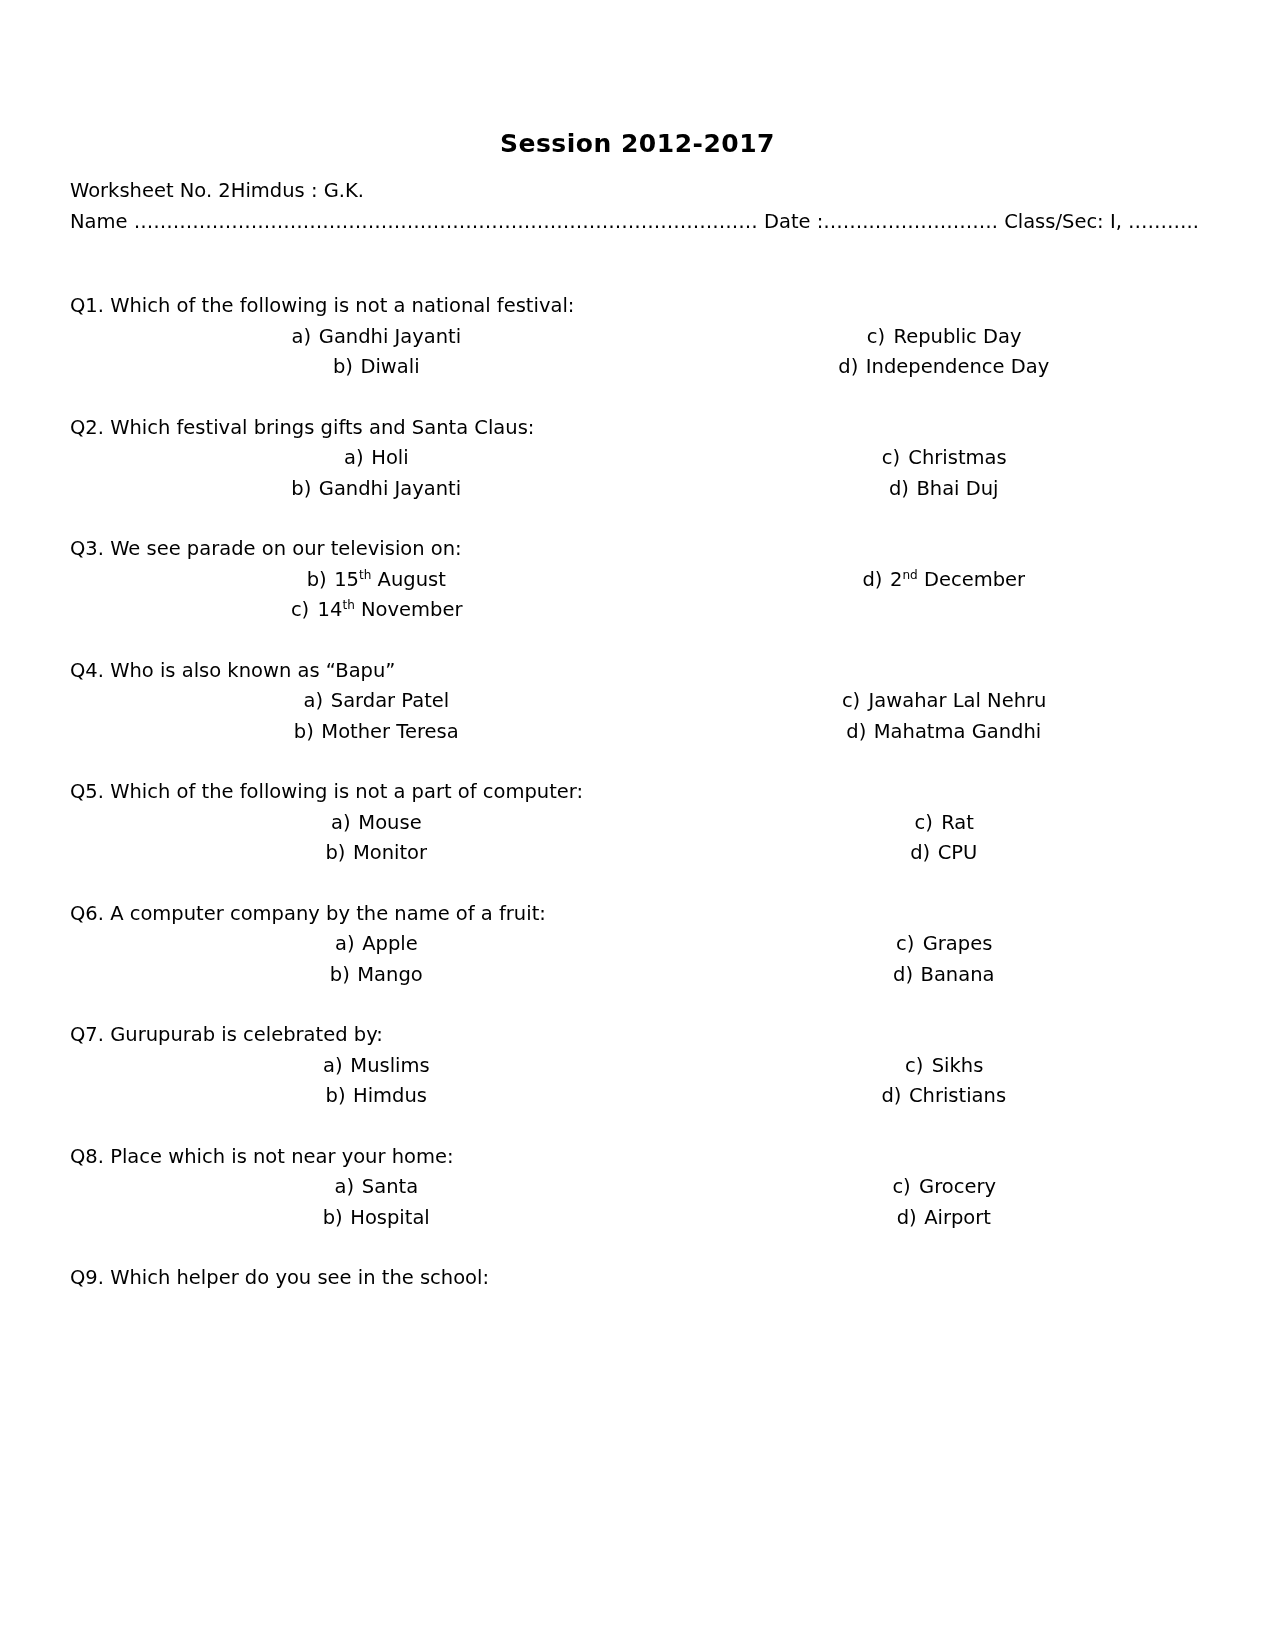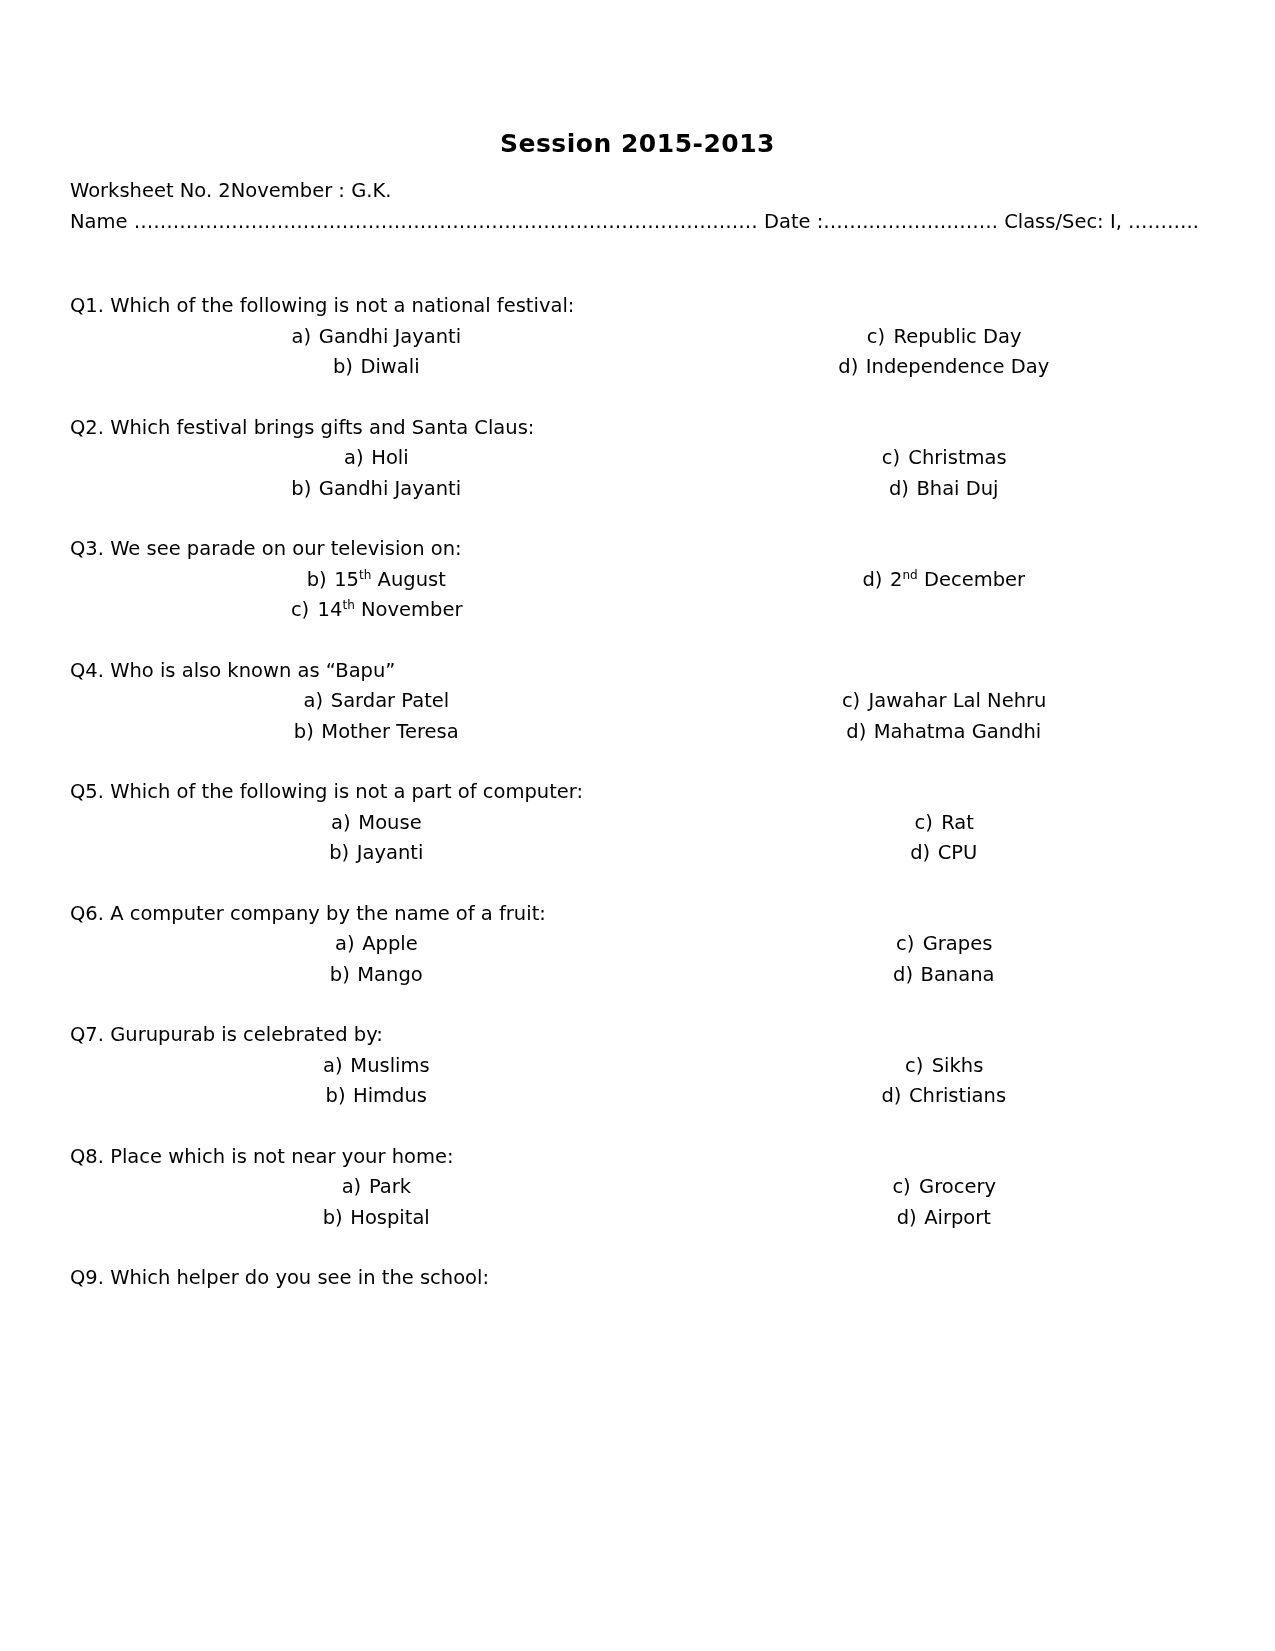--- a/index.html
+++ b/index.html
@@ -65,25 +65,25 @@
   sup {
     font-size: 62%;
     line-height: 0;
     vertical-align: super;
   }
 </style>
 </head>
 <body>
 
 <div class="page">
-  <div class="title">Session 2015-2013</div>
+  <div class="title">Session 2012-2017</div>
 
   <div class="meta-row">
     <span>Worksheet No. 2</span>
-    <span class="subject">November : G.K.</span>
+    <span class="subject">Himdus : G.K.</span>
   </div>
 
   <div class="name-row"><span>Name</span> <span>……………………………………………………………………………………</span> <span>Date :</span><span>……..……………….</span> <span>Class/Sec: I,</span> <span>………..</span></div>
 
   <div class="questions">
   <div class="question">
     <div class="q-line"><span class="q-num">Q1.</span> <span class="q-text">Which of the following is not a national festival:</span></div>
     <div class="opts">
           <div class="opt"><span class="opt-letter">a)</span><span>Gandhi Jayanti</span></div>
           <div class="opt"><span class="opt-letter">b)</span><span>Diwali</span></div>
@@ -118,21 +118,21 @@
           <div class="opt"><span class="opt-letter">b)</span><span>Mother Teresa</span></div>
           <div class="opt"><span class="opt-letter">c)</span><span>Jawahar Lal Nehru</span></div>
           <div class="opt"><span class="opt-letter">d)</span><span>Mahatma Gandhi</span></div>
         </div>
   </div>
 
   <div class="question">
     <div class="q-line"><span class="q-num">Q5.</span> <span class="q-text">Which of the following is not a part of computer:</span></div>
     <div class="opts">
           <div class="opt"><span class="opt-letter">a)</span><span>Mouse</span></div>
-          <div class="opt"><span class="opt-letter">b)</span><span>Jayanti</span></div>
+          <div class="opt"><span class="opt-letter">b)</span><span>Monitor</span></div>
           <div class="opt"><span class="opt-letter">c)</span><span>Rat</span></div>
           <div class="opt"><span class="opt-letter">d)</span><span>CPU</span></div>
         </div>
   </div>
 
   <div class="question">
     <div class="q-line"><span class="q-num">Q6.</span> <span class="q-text">A computer company by the name of a fruit:</span></div>
     <div class="opts">
           <div class="opt"><span class="opt-letter">a)</span><span>Apple</span></div>
           <div class="opt"><span class="opt-letter">b)</span><span>Mango</span></div>
@@ -147,21 +147,21 @@
           <div class="opt"><span class="opt-letter">a)</span><span>Muslims</span></div>
           <div class="opt"><span class="opt-letter">b)</span><span>Himdus</span></div>
           <div class="opt"><span class="opt-letter">c)</span><span>Sikhs</span></div>
           <div class="opt"><span class="opt-letter">d)</span><span>Christians</span></div>
         </div>
   </div>
 
   <div class="question">
     <div class="q-line"><span class="q-num">Q8.</span> <span class="q-text">Place which is not near your home:</span></div>
     <div class="opts">
-          <div class="opt"><span class="opt-letter">a)</span><span>Park</span></div>
+          <div class="opt"><span class="opt-letter">a)</span><span>Santa</span></div>
           <div class="opt"><span class="opt-letter">b)</span><span>Hospital</span></div>
           <div class="opt"><span class="opt-letter">c)</span><span>Grocery</span></div>
           <div class="opt"><span class="opt-letter">d)</span><span>Airport</span></div>
         </div>
   </div>
 
   <div class="question">
     <div class="q-line"><span class="q-num">Q9.</span> <span class="q-text">Which helper do you see in the school:</span></div>
   </div>
 </div>

